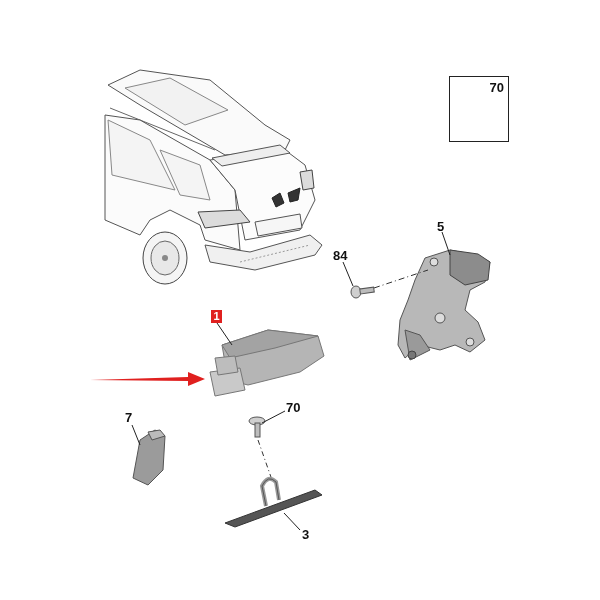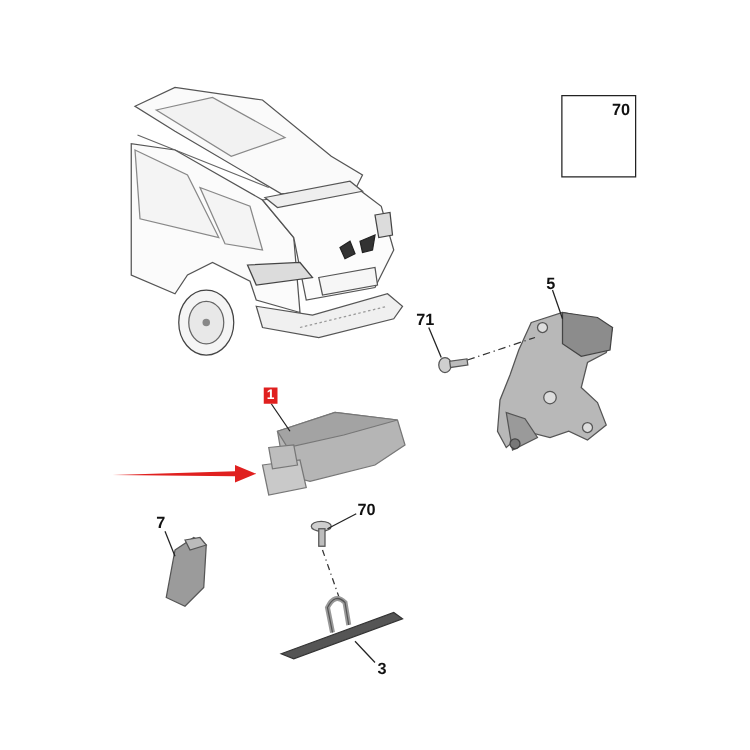--- a/index.html
+++ b/index.html
@@ -112,18 +112,18 @@
       <line x1="300" y1="530" x2="284" y2="513"></line>
     </g>
   </svg>
 
   <div class="inset-box">
     <span class="inset-label">70</span>
   </div>
 
   <div class="callout-red" style="left:211px; top:310px;">1</div>
   <div class="callout" style="left:437px; top:220px;">5</div>
-  <div class="callout" style="left:333px; top:249px;">71</div>
+  <div class="callout" style="left:333px; top:249px;">84</div>
   <div class="callout" style="left:286px; top:401px;">70</div>
   <div class="callout" style="left:125px; top:411px;">7</div>
   <div class="callout" style="left:302px; top:528px;">3</div>
 
 </div>
 
 </body></html>

